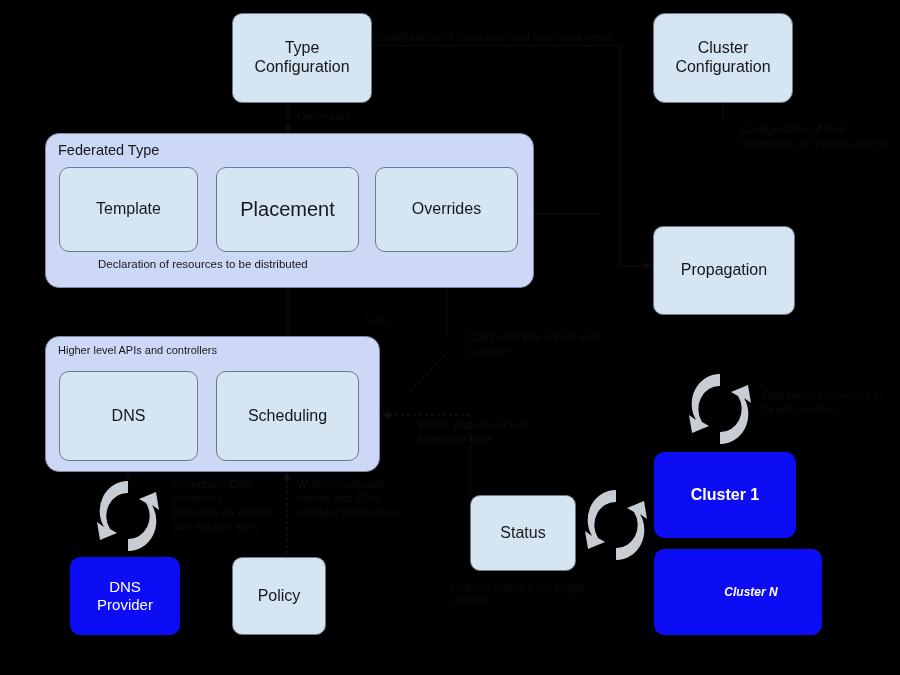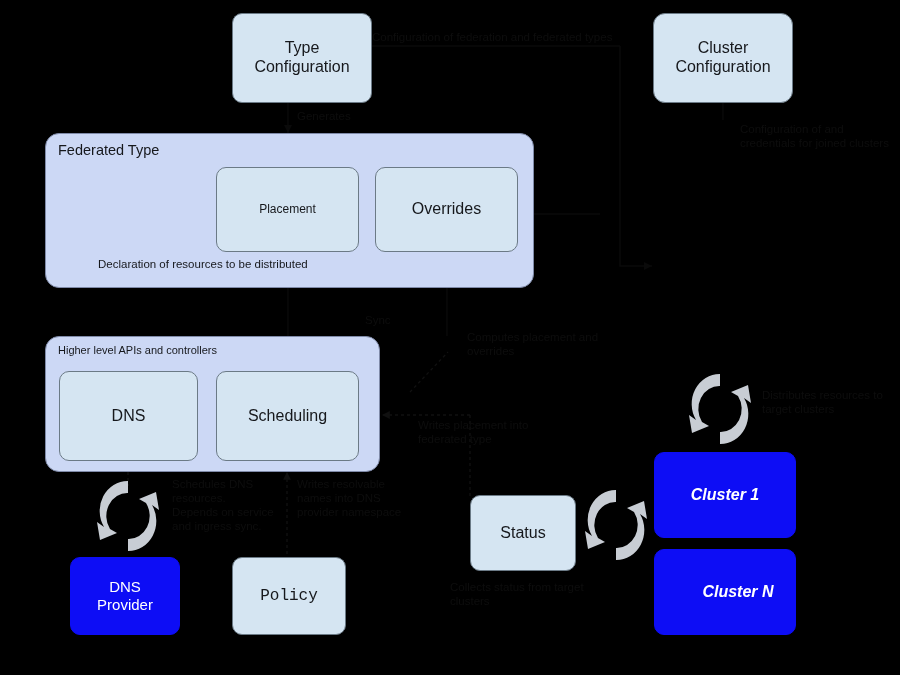--- a/index.html
+++ b/index.html
@@ -8,21 +8,21 @@
   #canvas{position:absolute;inset:0;width:900px;height:675px;}
   .node{position:absolute;box-sizing:border-box;display:flex;
         align-items:center;justify-content:center;text-align:center;
         border-radius:10px;border:1px solid #6b7a86;line-height:1.18;}
   .lite{background:#d5e5f2;color:#16181c;}
   .group{background:#ccd8f5;border:1px solid #7f8aa8;border-radius:14px;
          display:block;position:absolute;box-sizing:border-box;}
   .group-title{position:absolute;color:#16181c;font-size:14.5px;}
   .group-note{position:absolute;color:#16181c;font-size:11.5px;}
   .blue{background:#0d0df5;color:#ffffff;border:1px solid #0d0df5;}
-  .bold{font-weight:bold;font-style:italic;}
+  .bold{font-weight:bold;}
   .ital{font-style:italic;}
   .anno{position:absolute;color:#0d0d0d;font-size:11.5px;line-height:1.22;
         white-space:pre-line;}
   svg.layer{position:absolute;left:0;top:0;width:900px;height:675px;
             pointer-events:none;}
 </style>
 </head>
 <body>
 
 <div id="canvas">
@@ -95,55 +95,61 @@
   </div>
 
   <div class="node lite" style="left:232px;top:13px;width:140px;height:90px;font-size:16px;">
     <span>Type<br>Configuration</span>
   </div>
 
   <div class="node lite" style="left:653px;top:13px;width:140px;height:90px;font-size:16px;border-radius:12px;">
     <span>Cluster<br>Configuration</span>
   </div>
 
+  <div class="node lite" style="left:59px;top:167px;width:139px;height:85px;font-size:16px;">
+    <span>Template</span>
+  </div>
 
-  <div class="node lite" style="left:216px;top:167px;width:143px;height:85px;font-size:12px;">
+  <div class="node lite" style="left:216px;top:167px;width:143px;height:85px;font-size:20px;">
     <span>Placement</span>
   </div>
 
   <div class="node lite" style="left:375px;top:167px;width:143px;height:85px;font-size:16px;">
     <span>Overrides</span>
   </div>
 
+  <div class="node lite" style="left:653px;top:226px;width:142px;height:89px;font-size:16px;">
+    <span>Propagation</span>
+  </div>
 
   <div class="node lite" style="left:59px;top:371px;width:139px;height:90px;font-size:16px;">
     <span>DNS</span>
   </div>
 
   <div class="node lite" style="left:470px;top:495px;width:106px;height:76px;font-size:16px;">
     <span>Status</span>
   </div>
 
   <div class="node lite" style="left:216px;top:371px;width:143px;height:90px;font-size:16px;">
     <span>Scheduling</span>
   </div>
 
-  <div class="node lite" style="left:232px;top:557px;width:114px;height:78px;font-size:16px;font-family:Liberation Mono, monospace;">
+  <div class="node lite" style="left:232px;top:557px;width:94px;height:78px;font-size:16px;">
     <span>Policy</span>
   </div>
 
   <div class="node blue" style="left:70px;top:557px;width:110px;height:78px;font-size:15px;">
     <span>DNS<br>Provider</span>
   </div>
 
   <div class="node blue bold" style="left:654px;top:452px;width:142px;height:86px;font-size:16px;">
     <span>Cluster 1</span>
   </div>
 
-  <div class="node blue bold ital" style="left:654px;top:549px;width:142px;height:86px;font-size:16px;padding-left:26px;">
+  <div class="node blue bold ital" style="left:654px;top:549px;width:168px;height:86px;font-size:12px;padding-left:26px;">
     <span>Cluster N</span>
   </div>
 
   <div class="anno" style="left:372px;top:30px;">Configuration of federation and federated types</div>
 
   <div class="anno" style="left:297px;top:109px;">Generates</div>
 
   <div class="anno" style="left:740px;top:122px;">Configuration of and<br>credentials for joined clusters</div>
 
   <div class="anno" style="left:365px;top:313px;">Sync</div>

